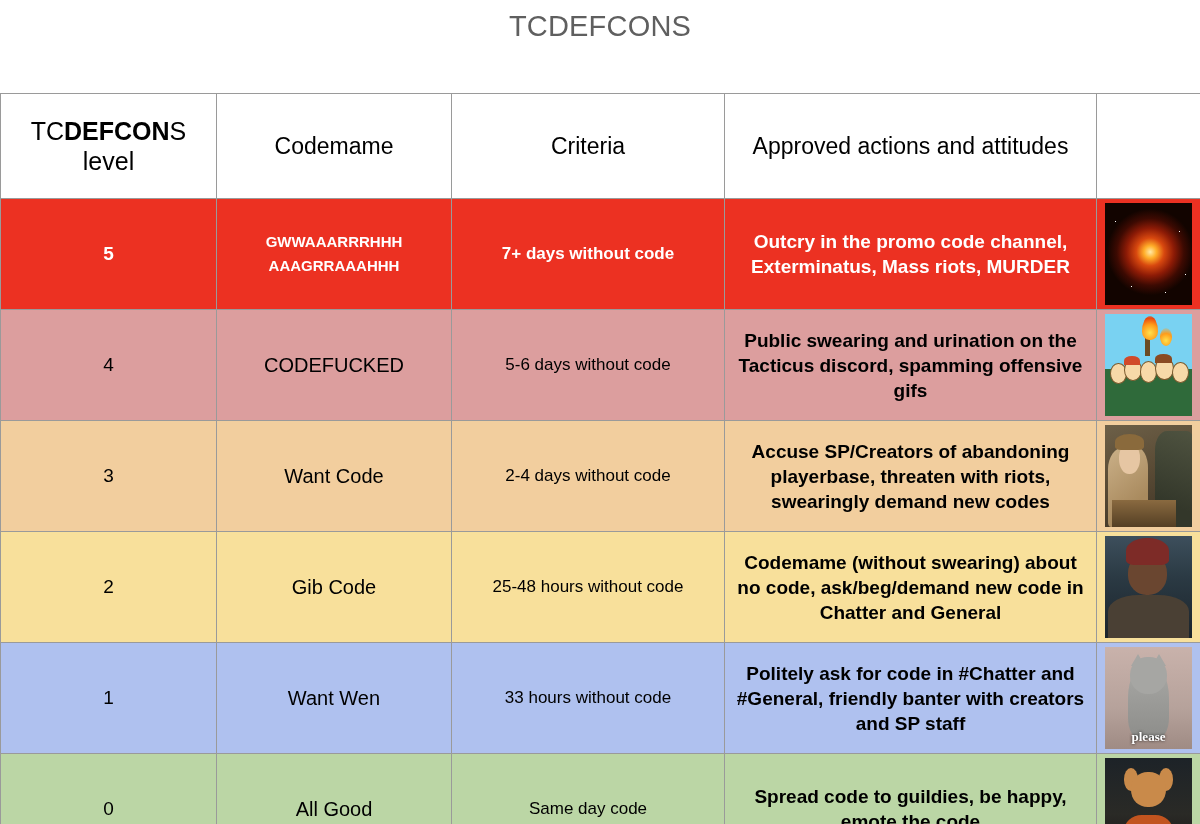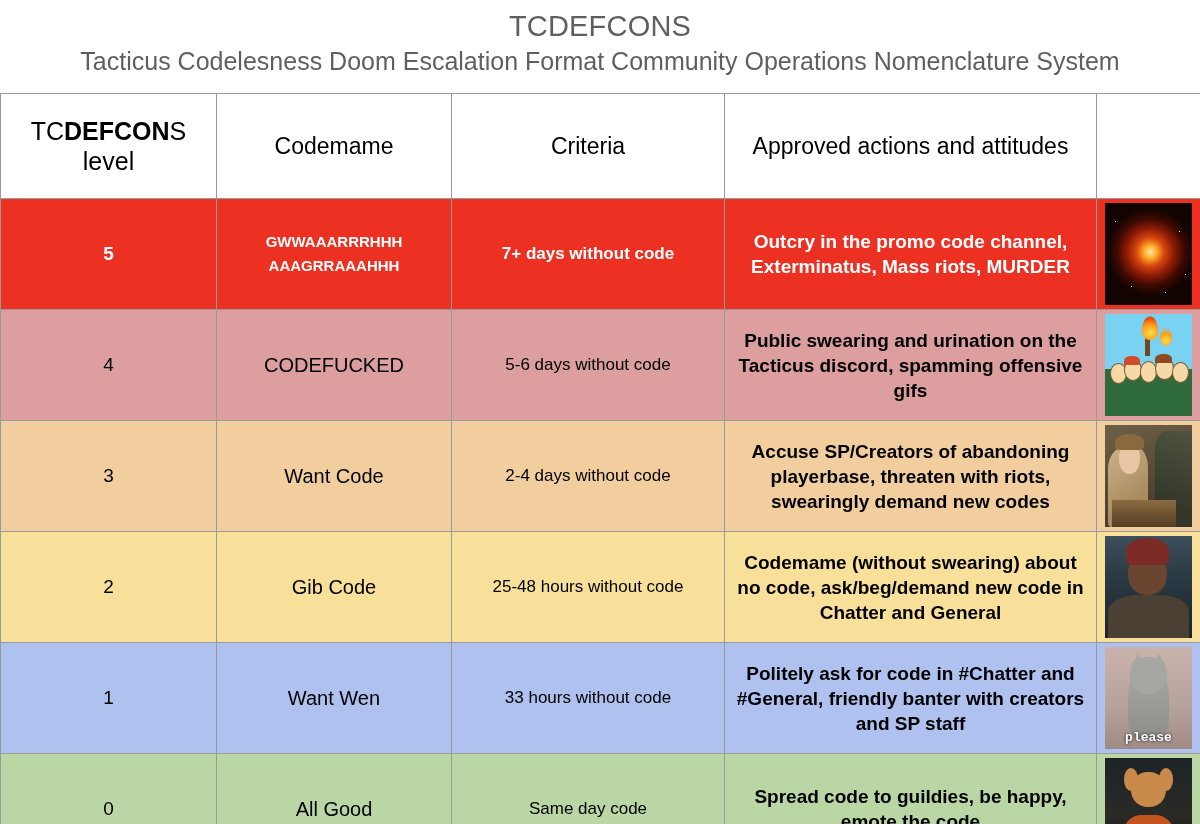--- a/index.html
+++ b/index.html
@@ -117,21 +117,21 @@
     overflow: hidden;
     display: block;
   }
   .meme-caption {
     position: absolute;
     left: 0; right: 0;
     text-align: center;
     color: #ffffff;
     font-weight: 700;
     text-shadow: 0 0 3px rgba(0,0,0,.9);
-    font-family: Liberation Mono, monospace;
+    font-family: Liberation Serif, serif;
   }
 
   
   .meme-exterminatus {
     background:
       radial-gradient(circle at 52% 48%, #ffe9a8 0%, #ffae29 9%, #d8480f 20%, #8d1b06 34%, #3d0a02 48%, #120400 62%),
       radial-gradient(circle at 50% 45%, rgba(255,190,60,.55) 0%, rgba(255,120,20,.22) 30%, rgba(0,0,0,0) 55%),
       radial-gradient(circle at 20% 20%, #2a2035 0%, #0a0610 60%),
       #05030a;
   }
@@ -273,21 +273,20 @@
     position: absolute; left: 22%; bottom: 0;
     width: 56%; height: 44%;
     background: #c2541f; border-radius: 36% 36% 0 0;
   }
 </style>
 </head>
 <body>
 
 <div id="title-block">
   <div id="doc-acronym">TCDEFCONS</div>
-  <div id="doc-expansion">Tacticus Codelesness Doom Escalation Format Community Operations Nomenclature System</div>
 </div>
 
 <table id="defcon-table">
   <colgroup>
     <col class="c-level">
       <col class="c-name">
       <col class="c-crit">
       <col class="c-act">
       <col class="c-img">
   </colgroup>

